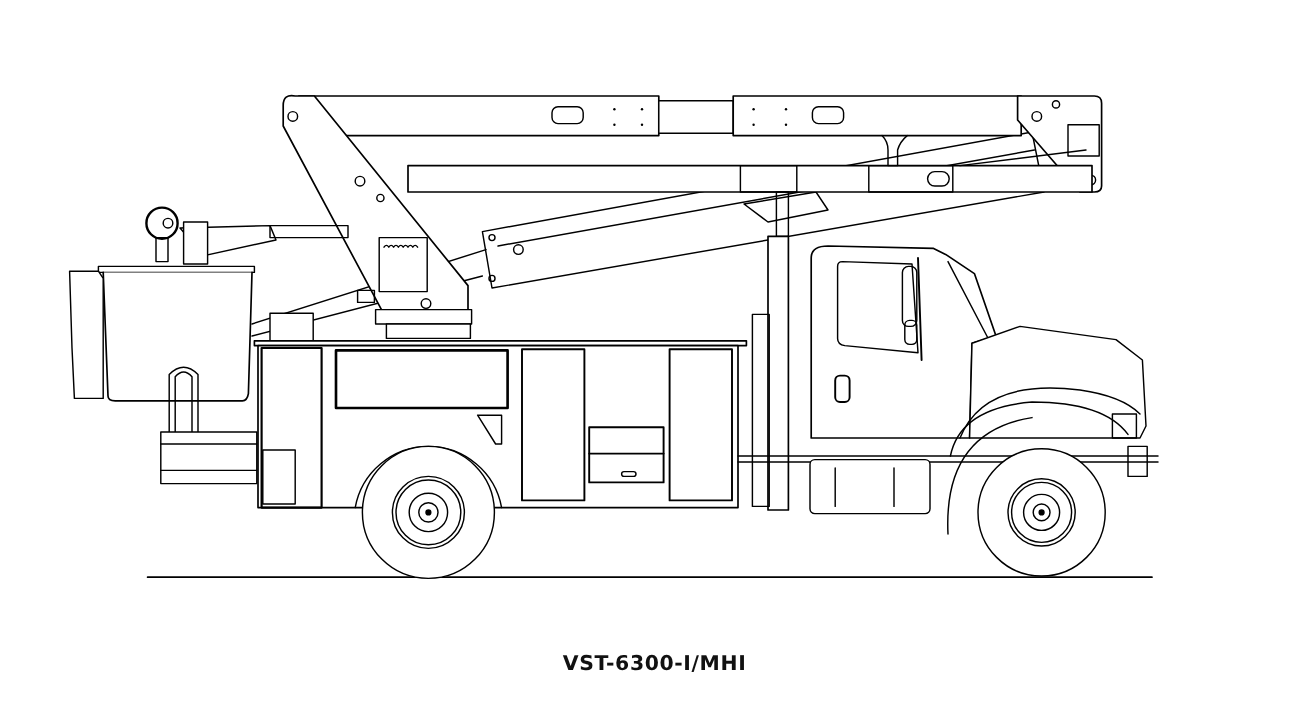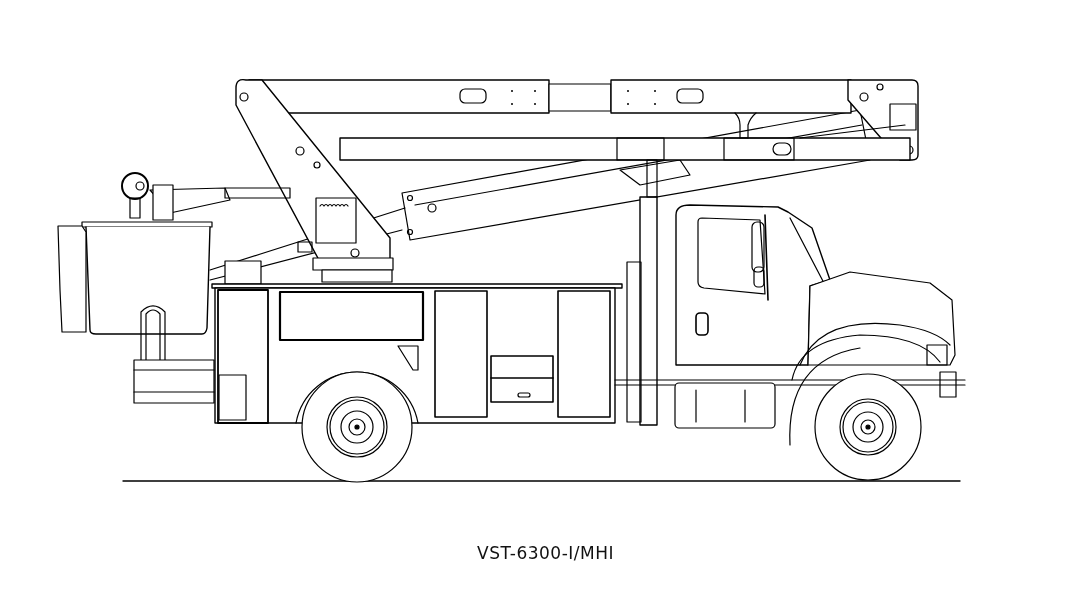--- a/index.html
+++ b/index.html
@@ -1,21 +1,21 @@
 <!DOCTYPE html>
 <html><head>
   <meta charset="utf-8">
   <style>
     html, body { margin: 0; padding: 0; background: #ffffff; }
     body { width: 1091px; height: 605px; position: relative; overflow: hidden; font-family: "DejaVu Sans", sans-serif; }
     #drawing { position: absolute; left: 0; top: 0; width: 1091px; height: 605px; }
     #drawing * { vector-effect: non-scaling-stroke; }
     .caption {
       position: absolute; left: 0; width: 1091px; top: 543px; text-align: center;
-      font-family: "DejaVu Sans", sans-serif; font-size: 17px; color: #111; letter-spacing: 0.5px; font-weight: 400;
+      font-family: "DejaVu Sans", sans-serif; font-size: 17px; color: #111; letter-spacing: 0.5px; font-weight: 700;
     }
   </style>
 </head>
 <body>
 
 <svg id="drawing" viewBox="0 0 1091 605" xmlns="http://www.w3.org/2000/svg" fill="none" stroke="#000" stroke-width="1.2" stroke-linejoin="round" stroke-linecap="round">
 
   <line x1="123" y1="481" x2="960" y2="481" stroke-width="1.4"></line>
 
   <g>

